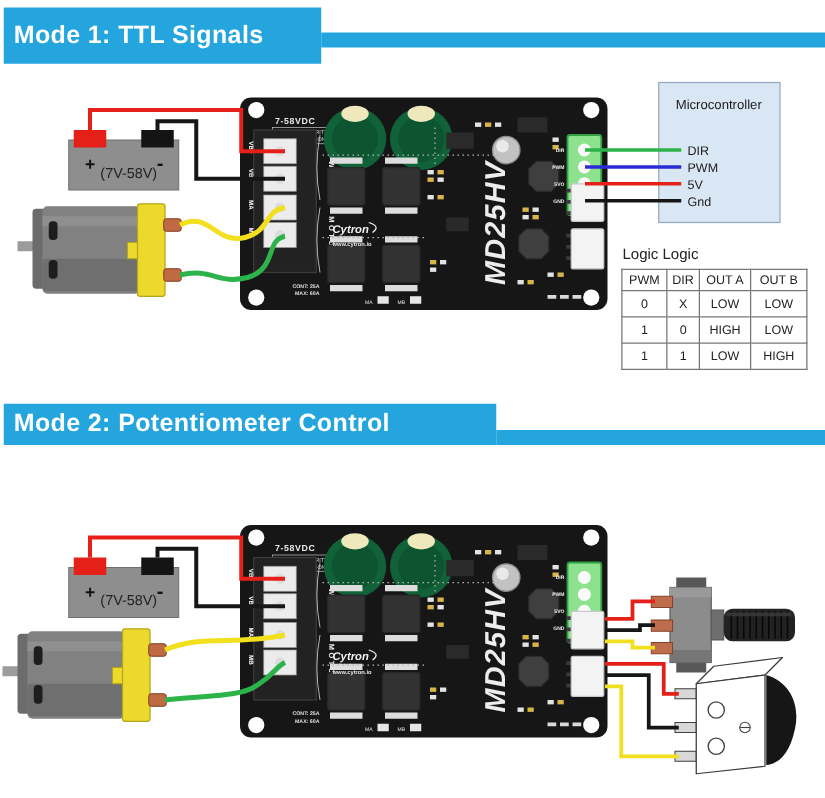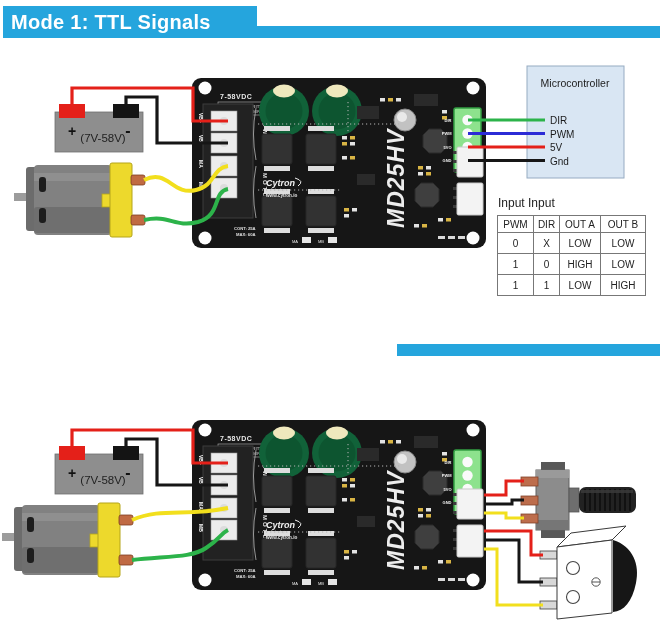--- a/index.html
+++ b/index.html
@@ -6,21 +6,21 @@
   .stage {
     position:relative; width:660px; height:638px; background:#ffffff;
     font-family:"Liberation Sans", sans-serif; overflow:hidden;
   }
   
   .hdr-bar {
     position:absolute; background:#25a5dd; color:#ffffff;
     font-weight:bold; font-size:20px; letter-spacing:0.3px;
     display:flex; align-items:center; padding-left:8px; box-sizing:border-box;
   }
-  .hdr-bar-1 { left:3px; top:6px;   width:254px; height:32px; }
+  .hdr-bar-1 { left:3px; top:6px;   width:254px; height:45px; }
   .hdr-rule   { position:absolute; background:#25a5dd; height:12px; }
   .hdr-rule-1 { left:257px; top:26px;  width:403px; }
   .hdr-bar-2 { left:3px; top:323px; width:394px; height:33px; }
   .hdr-rule-2 { left:397px; top:344px; width:263px; }
   
   svg.canvas { position:absolute; left:0; top:0; }
   
   .input-logic { position:absolute; left:497px; top:196px; color:#222; }
   .il-title { font-size:12px; margin:0 0 5px 1px; }
   .il-table { border-collapse:collapse; background:#fff; table-layout:fixed; }
@@ -35,20 +35,23 @@
 </head>
 <body>
 
 <div class="stage">
 
   <div class="hdr-bar hdr-bar-1">
     <span>Mode 1: TTL Signals</span>
   </div>
   <div class="hdr-rule hdr-rule-1"></div>
 
+  <div class="hdr-bar hdr-bar-2">
+    <span>Mode 2: Potentiometer Control</span>
+  </div>
   <div class="hdr-rule hdr-rule-2"></div>
 
   <svg class="canvas" width="660" height="638" viewBox="0 0 660 638" xmlns="http://www.w3.org/2000/svg" xmlns:xlink="http://www.w3.org/1999/xlink" style="font-family:&quot;Liberation Sans&quot;,sans-serif">
 
     <defs>
 
       <g id="battery">
         <rect x="0" y="8" width="88" height="40" fill="#8e8e8e" stroke="#6f6f6f" stroke-width="0.8"></rect>
         <rect x="4" y="0" width="26" height="14" fill="#e42019"></rect>
         <rect x="58" y="0" width="26" height="14" fill="#141414"></rect>
@@ -278,21 +281,21 @@
       <path d="M484,495 H506 V481 H524" stroke="#e42019" stroke-width="3"></path>
       <path d="M484,504 H512 V500 H524" stroke="#161616" stroke-width="3"></path>
       <path d="M484,513 H506 V518 H524" stroke="#f2df1d" stroke-width="3"></path>
       <path d="M484,531 H531 V555 H543" stroke="#e42019" stroke-width="3"></path>
       <path d="M484,540 H519 V582 H543" stroke="#161616" stroke-width="3"></path>
       <path d="M484,549 H497 V605 H543" stroke="#f2df1d" stroke-width="3"></path>
     </g>
   </svg>
 
   <div class="input-logic">
-    <div class="il-title">Input Input</div>
+    <div class="il-title">Logic Logic</div>
     <table class="il-table">
       <tbody>
           <tr class="hrow">
         <td class="c0">PWM</td>
         <td class="c1">DIR</td>
         <td class="c2">OUT A</td>
         <td class="c3">OUT B</td>
       </tr>
       <tr>
         <td>0</td>

